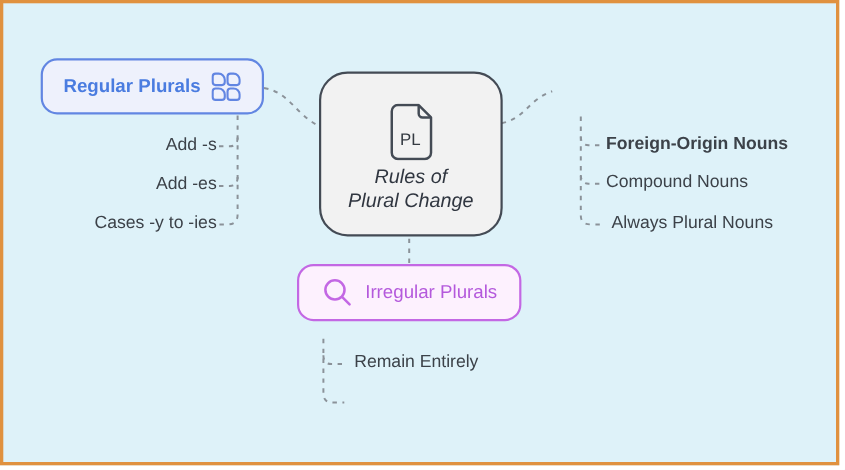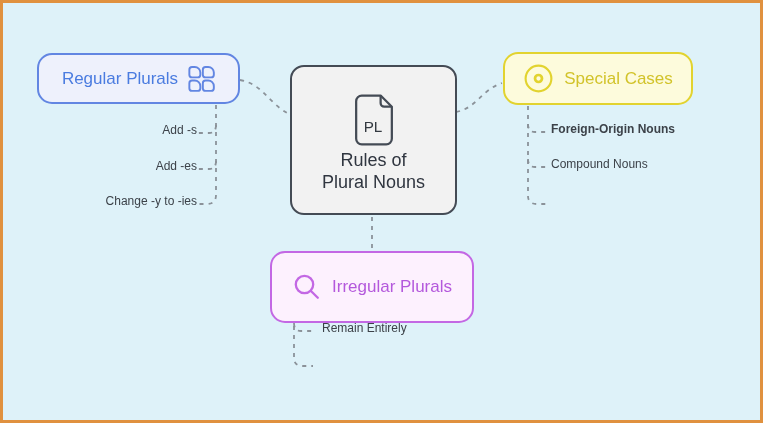--- a/index.html
+++ b/index.html
@@ -6,33 +6,33 @@
   body{font-family:"Liberation Sans",sans-serif;}
   #canvas{position:relative;width:768px;height:427px;background:#ffffff;overflow:hidden;}
   .frame{position:absolute;left:0;top:0;box-sizing:border-box;width:763px;height:423px;
          border:3px solid var(--frame-border);background:var(--background);z-index:0;}
   #connectors{position:absolute;left:0;top:0;z-index:1;pointer-events:none;}
   .connector{fill:none;stroke:var(--connector);stroke-width:1.8;stroke-dasharray:4 5;}
   .node{position:absolute;box-sizing:border-box;display:flex;align-items:center;
         justify-content:center;gap:10px;z-index:2;border-radius:15px;}
   .node-label{font-size:17px;white-space:nowrap;}
   .node-regular{left:37px;top:53px;width:203px;height:51px;
-        border:2px solid var(--regular-accent);background:var(--regular-fill);}
+        border:2px solid var(--regular-accent);background:var(--regular-fill);font-weight:bold;}
   .node-regular .node-label{color:var(--regular-text);}
   .node-special{left:503px;top:52px;width:190px;height:53px;
         border:2px solid var(--special-accent);background:var(--special-fill);}
   .node-special .node-label{color:var(--special-text);}
-  .node-irregular{left:270px;top:251px;width:204px;height:72px;
+  .node-irregular{left:270px;top:240px;width:204px;height:52px;
         border:2px solid var(--irregular-accent);background:var(--irregular-fill);}
   .node-irregular .node-label{color:var(--irregular-text);}
-  .node-center{left:290px;top:65px;width:167px;height:150px;border-radius:14px;
+  .node-center{left:290px;top:65px;width:167px;height:150px;border-radius:26px;
         border:2px solid var(--center-border);background:var(--center-fill);
         flex-direction:column;gap:3px;padding-top:6px;}
-  .center-title{font-size:18px;line-height:22px;color:var(--center-text);text-align:center;}
-  .item{position:absolute;z-index:2;font-size:12px;color:var(--item-text);white-space:nowrap;}
+  .center-title{font-size:18px;line-height:22px;color:var(--center-text);text-align:center;font-style:italic;}
+  .item{position:absolute;z-index:2;font-size:16px;color:var(--item-text);white-space:nowrap;}
   .stroke-regular{stroke:var(--regular-accent);fill:none;}
   .stroke-special{stroke:var(--special-accent);fill:none;}
   .stroke-irregular{stroke:var(--irregular-accent);fill:none;}
   .stroke-center{stroke:var(--center-border);fill:none;}
 </style>
 </head>
 <body>
 
 <div id="canvas">
 
@@ -52,54 +52,48 @@
     <path class="connector" d="M294,323 Q294,331 301,331 H313"></path>
   </svg>
 
   <div class="node node-center">
     <svg width="42" height="52" viewBox="0 0 38 51">
       <path class="stroke-center" stroke-width="2.2" stroke-linejoin="round" d="M7,1.5 H25.5 L36.5,12.5 V44 A5.5,5.5 0 0 1 31,49.5 H7 A5.5,5.5 0 0 1 1.5,44 V7 A5.5,5.5 0 0 1 7,1.5 Z"></path>
       <path class="stroke-center" stroke-width="2.2" stroke-linejoin="round" d="M25.5,1.5 V9 a3.5,3.5 0 0 0 3.5,3.5 h7.5"></path>
       <text x="18" y="37" text-anchor="middle" font-size="15" fill="#343a41">PL</text>
     </svg>
     <div class="center-title">Rules of</div>
-    <div class="center-title" style="margin-top:-3px;">Plural Nouns</div>
+    <div class="center-title" style="margin-top:-3px;">Plural Change</div>
   </div>
 
   <div class="node node-regular">
     <span class="node-label">Regular Plurals</span>
     <svg width="27" height="27" viewBox="0 0 28 28">
       <defs>
         <path id="gridcell" d="M3.2,1 H6 A5.8,5.8 0 0 1 11.8,6.8 V9 A2.8,2.8 0 0 1 9,11.8 H3.2 A2.8,2.8 0 0 1 0.4,9 V3.8 A2.8,2.8 0 0 1 3.2,1 Z"></path>
       </defs>
       <use href="#gridcell" x="1" y="1" class="stroke-regular" stroke-width="2"></use>
       <use href="#gridcell" x="15" y="1" class="stroke-regular" stroke-width="2"></use>
       <use href="#gridcell" x="1" y="15" class="stroke-regular" stroke-width="2"></use>
       <use href="#gridcell" x="15" y="15" class="stroke-regular" stroke-width="2"></use>
     </svg>
   </div>
 
-  <div class="node node-special">
-    <svg width="31" height="31" viewBox="0 0 32 32">
-      <circle class="stroke-special" stroke-width="2.2" cx="16" cy="16" r="13.3"></circle>
-      <circle class="stroke-special" stroke-width="2.8" cx="16" cy="16" r="3.6"></circle>
-    </svg>
-    <span class="node-label">Special Cases</span>
-  </div>
 
   <div class="node node-irregular">
     <svg width="30" height="30" viewBox="0 0 30 30">
       <circle class="stroke-irregular" stroke-width="2.3" cx="12.5" cy="12.5" r="8.7"></circle>
       <line class="stroke-irregular" stroke-width="2.3" stroke-linecap="round" x1="19.2" y1="19.2" x2="25.8" y2="25.8"></line>
     </svg>
     <span class="node-label">Irregular Plurals</span>
   </div>
 
   <div class="item" style="right:571px;top:123px;">Add -s</div>
   <div class="item" style="right:571px;top:159px;margin-left:13px;">Add -es</div>
-  <div class="item" style="right:571px;top:194px;">Change -y to -ies</div>
+  <div class="item" style="right:571px;top:194px;">Cases -y to -ies</div>
 
   <div class="item" style="left:551px;top:122px;font-weight:bold;">Foreign-Origin Nouns</div>
   <div class="item" style="left:551px;top:157px;">Compound Nouns</div>
+  <div class="item" style="left:556px;top:194px;">Always Plural Nouns</div>
 
   <div class="item" style="left:322px;top:321px;">Remain Entirely</div>
 
 </div>
 
 </body></html>

